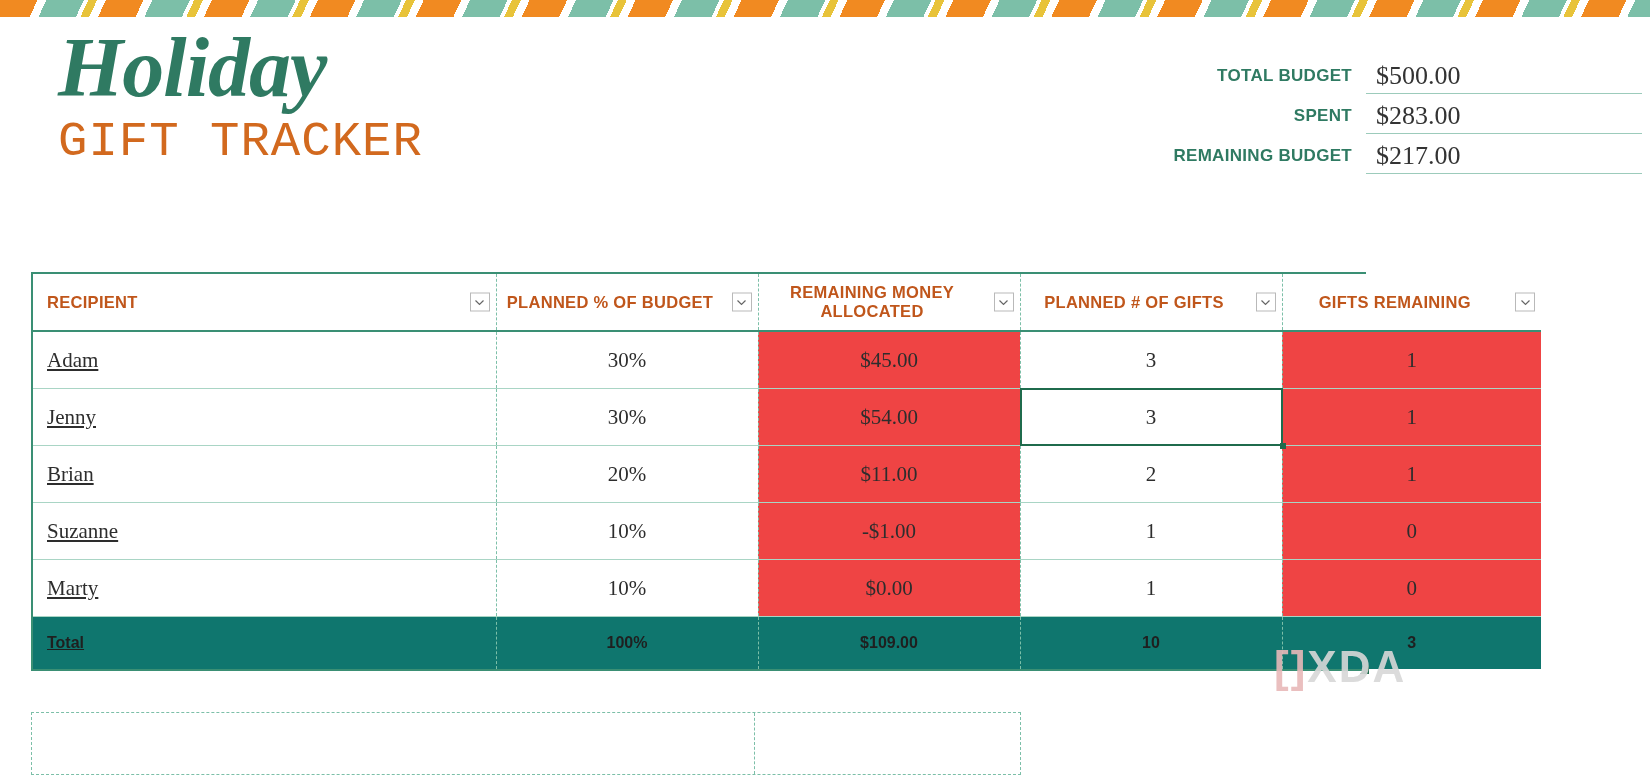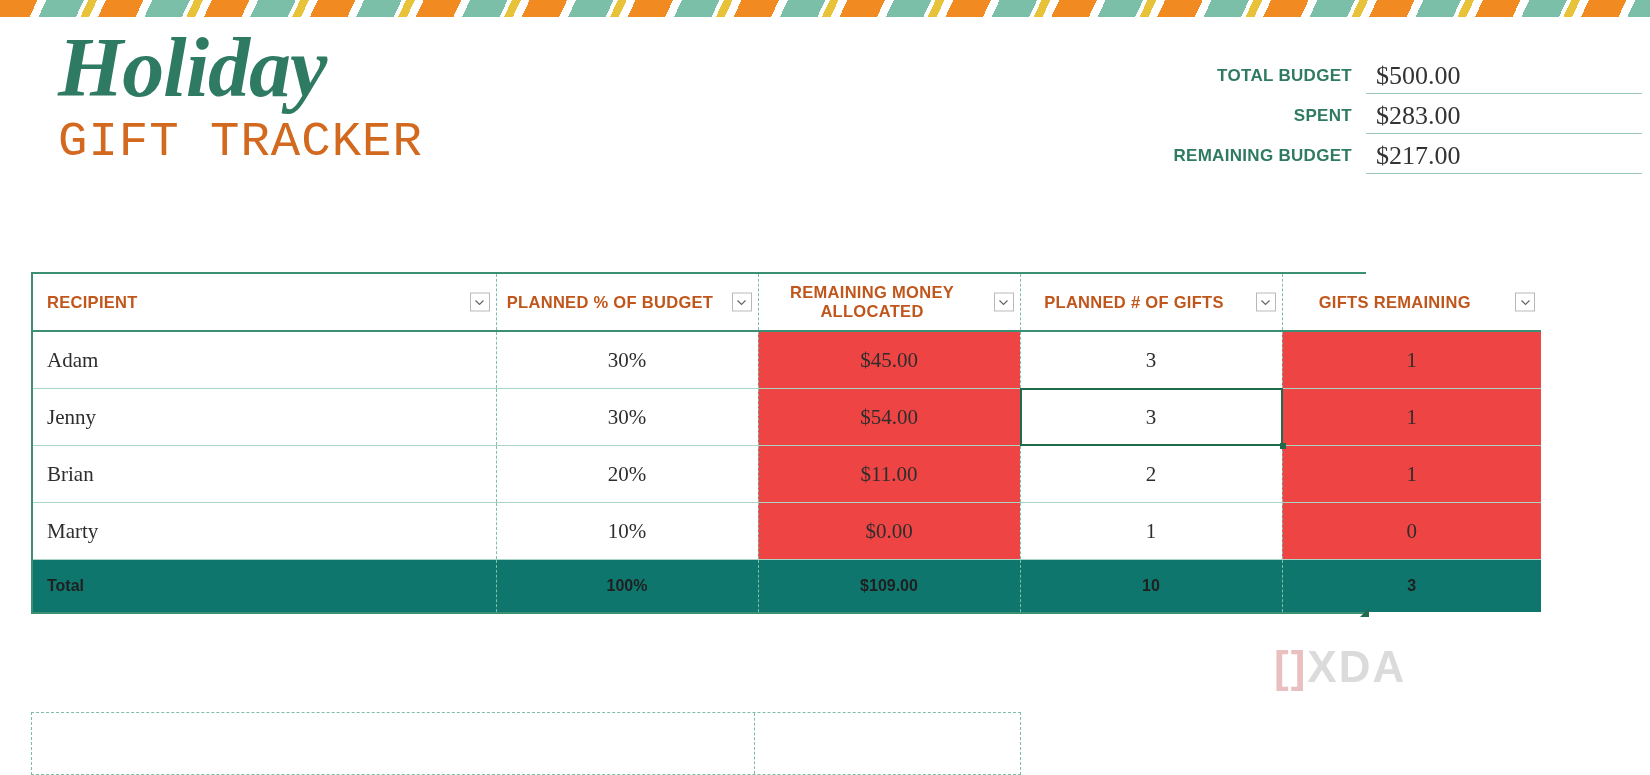--- a/index.html
+++ b/index.html
@@ -155,20 +155,21 @@
     border-right: 1px dashed #7cbfa8;
     border-bottom: 1px solid #a9d5c5;
     text-align: center;
     vertical-align: middle;
     padding: 0;
   }
   table.gift-table td:last-child { border-right: none; }
   table.gift-table td.name {
     text-align: left;
     padding-left: 14px;
+    text-decoration: underline;
   }
   table.gift-table td.shaded { background: #ef4444; }
   table.gift-table td.plain { background: #ffffff; }
 
   table.gift-table tr.total-row td {
     font-family: "Liberation Sans", sans-serif;
     font-size: 16px;
     font-weight: bold;
     background: #0f766e;
     color: #1f1f1f;
@@ -357,20 +358,27 @@
         <td class="shaded">1</td>
       </tr>
       <tr>
         <td class="name plain">Brian</td>
         <td class="plain">20%</td>
         <td class="shaded">$11.00</td>
         <td class="plain">2</td>
         <td class="shaded">1</td>
       </tr>
       <tr>
+        <td class="name plain">Suzanne</td>
+        <td class="plain">10%</td>
+        <td class="shaded">-$1.00</td>
+        <td class="plain">1</td>
+        <td class="shaded">0</td>
+      </tr>
+      <tr>
         <td class="name plain">Marty</td>
         <td class="plain">10%</td>
         <td class="shaded">$0.00</td>
         <td class="plain">1</td>
         <td class="shaded">0</td>
       </tr>
       <tr class="total-row">
         <td class="name">Total</td>
         <td>100%</td>
         <td>$109.00</td>

